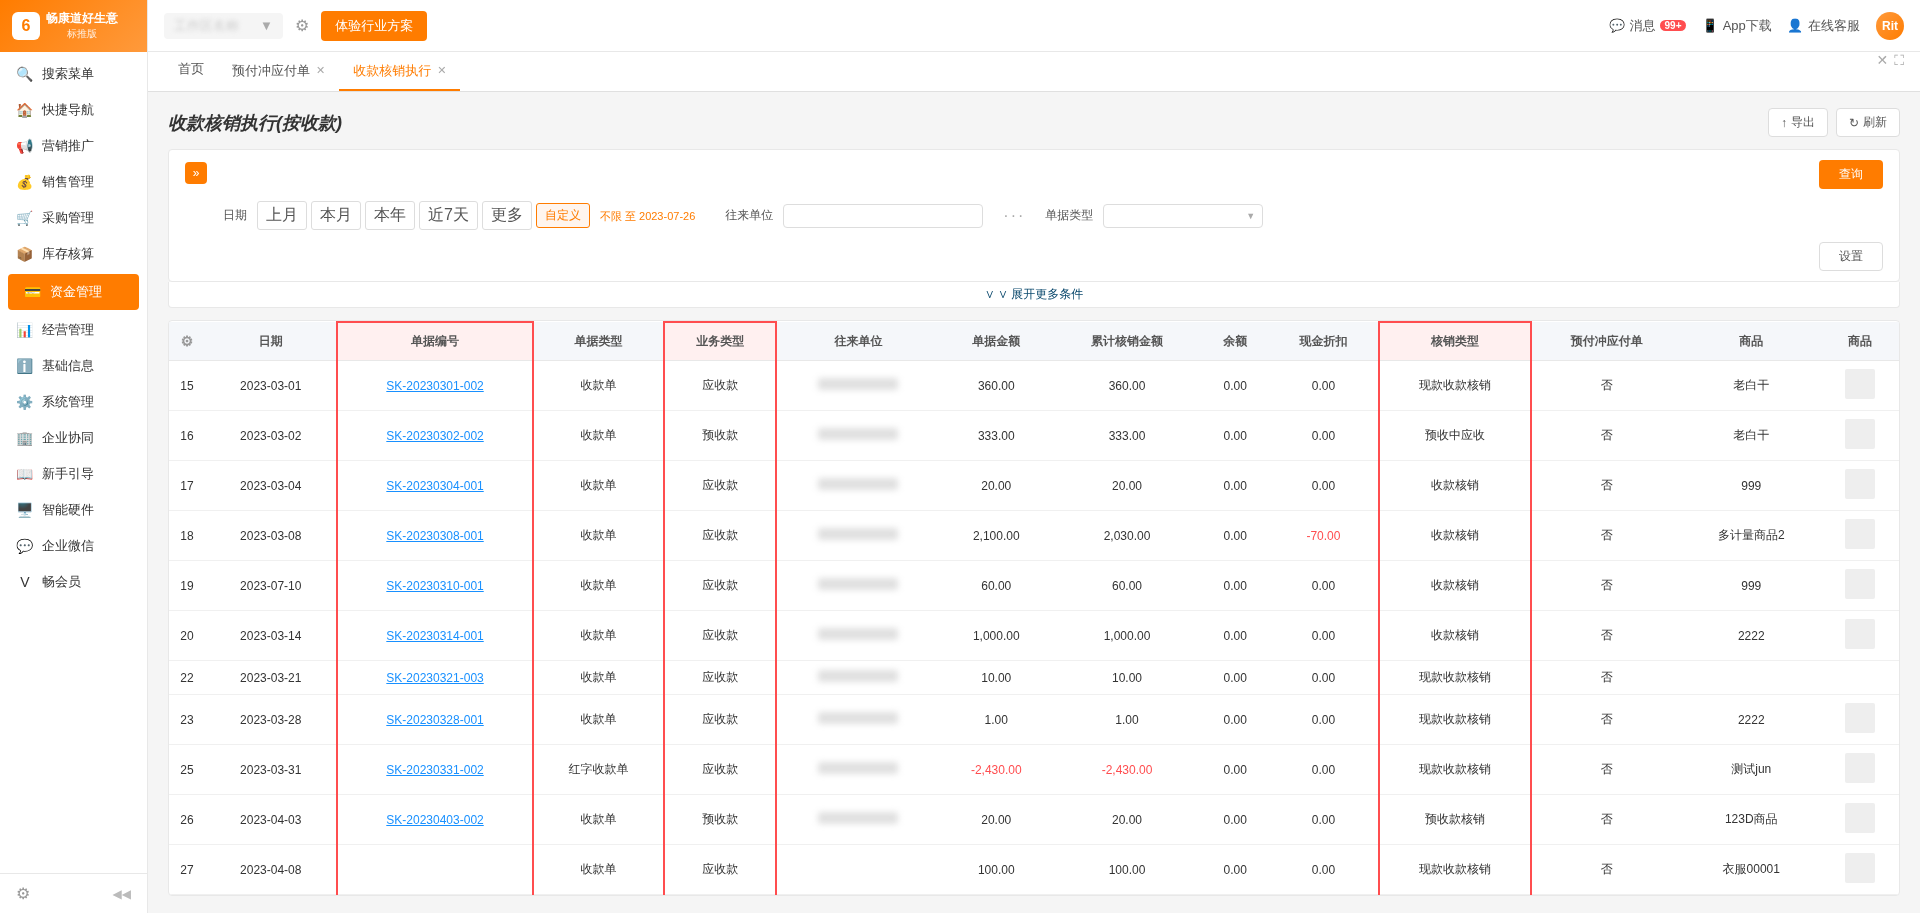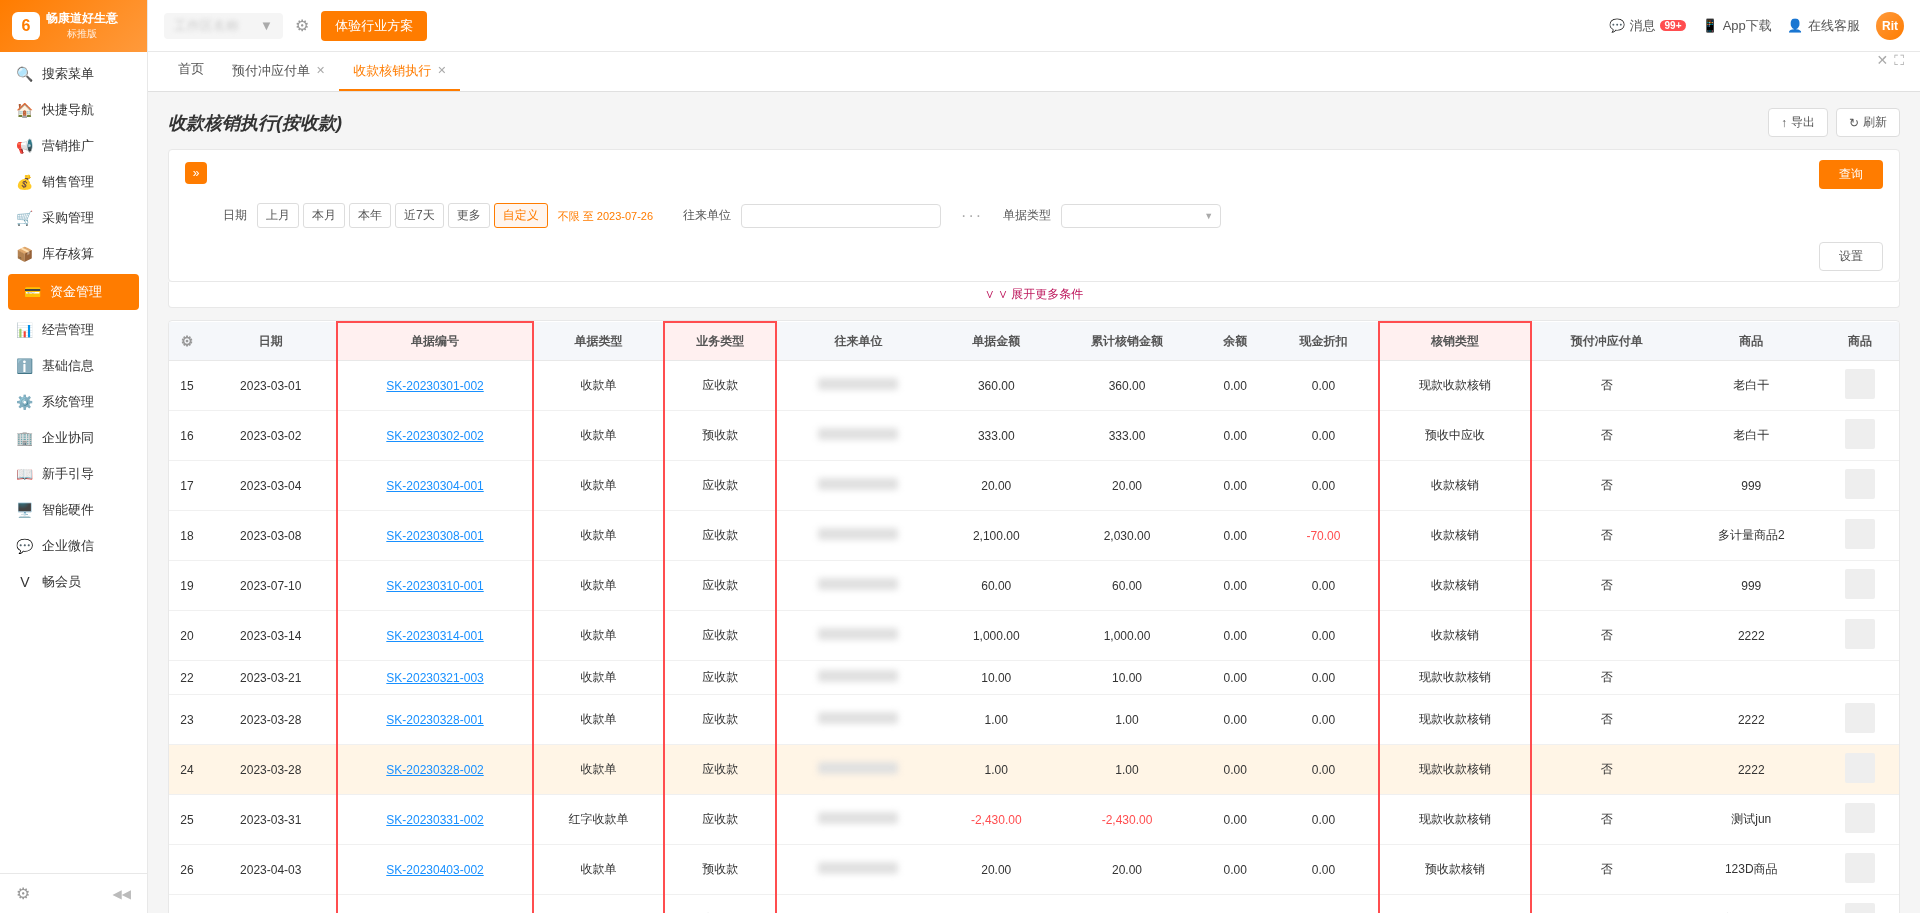--- a/index.html
+++ b/index.html
@@ -147,21 +147,21 @@
       width: 22px; height: 22px;
       display: flex; align-items: center; justify-content: center;
       cursor: pointer; font-size: 12px;
       flex-shrink: 0; margin-top: 2px;
     }
     .filter-row { display: flex; align-items: center; flex-wrap: wrap; gap: 10px; flex: 1; }
     .filter-label { color: #555; font-size: 12px; white-space: nowrap; }
     .filter-date-btns { display: flex; gap: 4px; flex-wrap: wrap; align-items: center; }
     .filter-date-btn {
       padding: 3px 8px; border-radius: 3px; cursor: pointer;
-      font-size: 12px; color: #555; border: 1px solid #ddd;
+      font-size: 16px; color: #555; border: 1px solid #ddd;
       background: #fff;
     }
     .filter-date-custom {
       background: #fff5ee; border: 1px solid #ff7c00;
       color: #ff7c00; padding: 3px 8px; border-radius: 3px;
       font-size: 12px; cursor: pointer;
     }
     .filter-date-range { color: #ff7c00; font-size: 11px; margin-top: 2px; }
     .filter-input {
       border: 1px solid #ddd; border-radius: 4px;
@@ -184,21 +184,21 @@
       border: none; border-radius: 4px;
       padding: 6px 20px; font-size: 12px; cursor: pointer;
     }
     .btn-settings {
       border: 1px solid #ddd; background: #fff; color: #555;
       border-radius: 4px; padding: 5px 14px; font-size: 12px; cursor: pointer; margin-top: 45px;
     }
     .expand-more-bar {
       text-align: center; background: #fff;
       border: 1px solid #e8e8e8; border-top: none;
-      padding: 4px; font-size: 12px; color: #be185d;
+      padding: 4px; font-size: 12px; color: #0c4a6e;
       cursor: pointer; border-radius: 0 0 4px 4px; margin-top: -12px; margin-bottom: 12px;
     }
 
     
     .table-wrap {
       background: #fff; border: 1px solid #e8e8e8; border-radius: 4px;
       overflow: hidden;
     }
     .table-container { overflow-x: auto; }
     table {
@@ -576,38 +576,20 @@
     <td class="">1.00</td>
     <td>0.00</td>
     <td class="">0.00</td>
     <td class="col-hexiao">现款收款核销</td>
     <td>否</td>
     <td>2222</td>
     <td>
       <span style="display:inline-block;width:30px;height:30px;background:#eee;border-radius:2px;"></span>
     </td>
   </tr>
-              <tr class="highlighted">
-    <td>24</td>
-    <td>2023-03-28</td>
-    <td class="col-danghao"><a class="td-link">SK-20230328-002</a></td>
-    <td>收款单</td>
-    <td class="col-yewu">应收款</td>
-    <td><span class="blurred" style="display:inline-block;width:80px;height:12px;background:#e0e0e0;border-radius:2px;"></span></td>
-    <td class="">1.00</td>
-    <td class="">1.00</td>
-    <td>0.00</td>
-    <td class="">0.00</td>
-    <td class="col-hexiao">现款收款核销</td>
-    <td>否</td>
-    <td>2222</td>
-    <td>
-      <span style="display:inline-block;width:30px;height:30px;background:#eee;border-radius:2px;"></span>
-    </td>
-  </tr>
               <tr>
     <td>25</td>
     <td>2023-03-31</td>
     <td class="col-danghao"><a class="td-link">SK-20230331-002</a></td>
     <td>红字收款单</td>
     <td class="col-yewu">应收款</td>
     <td><span class="blurred" style="display:inline-block;width:80px;height:12px;background:#e0e0e0;border-radius:2px;"></span></td>
     <td class="td-red">-2,430.00</td>
     <td class="td-red">-2,430.00</td>
     <td>0.00</td>

